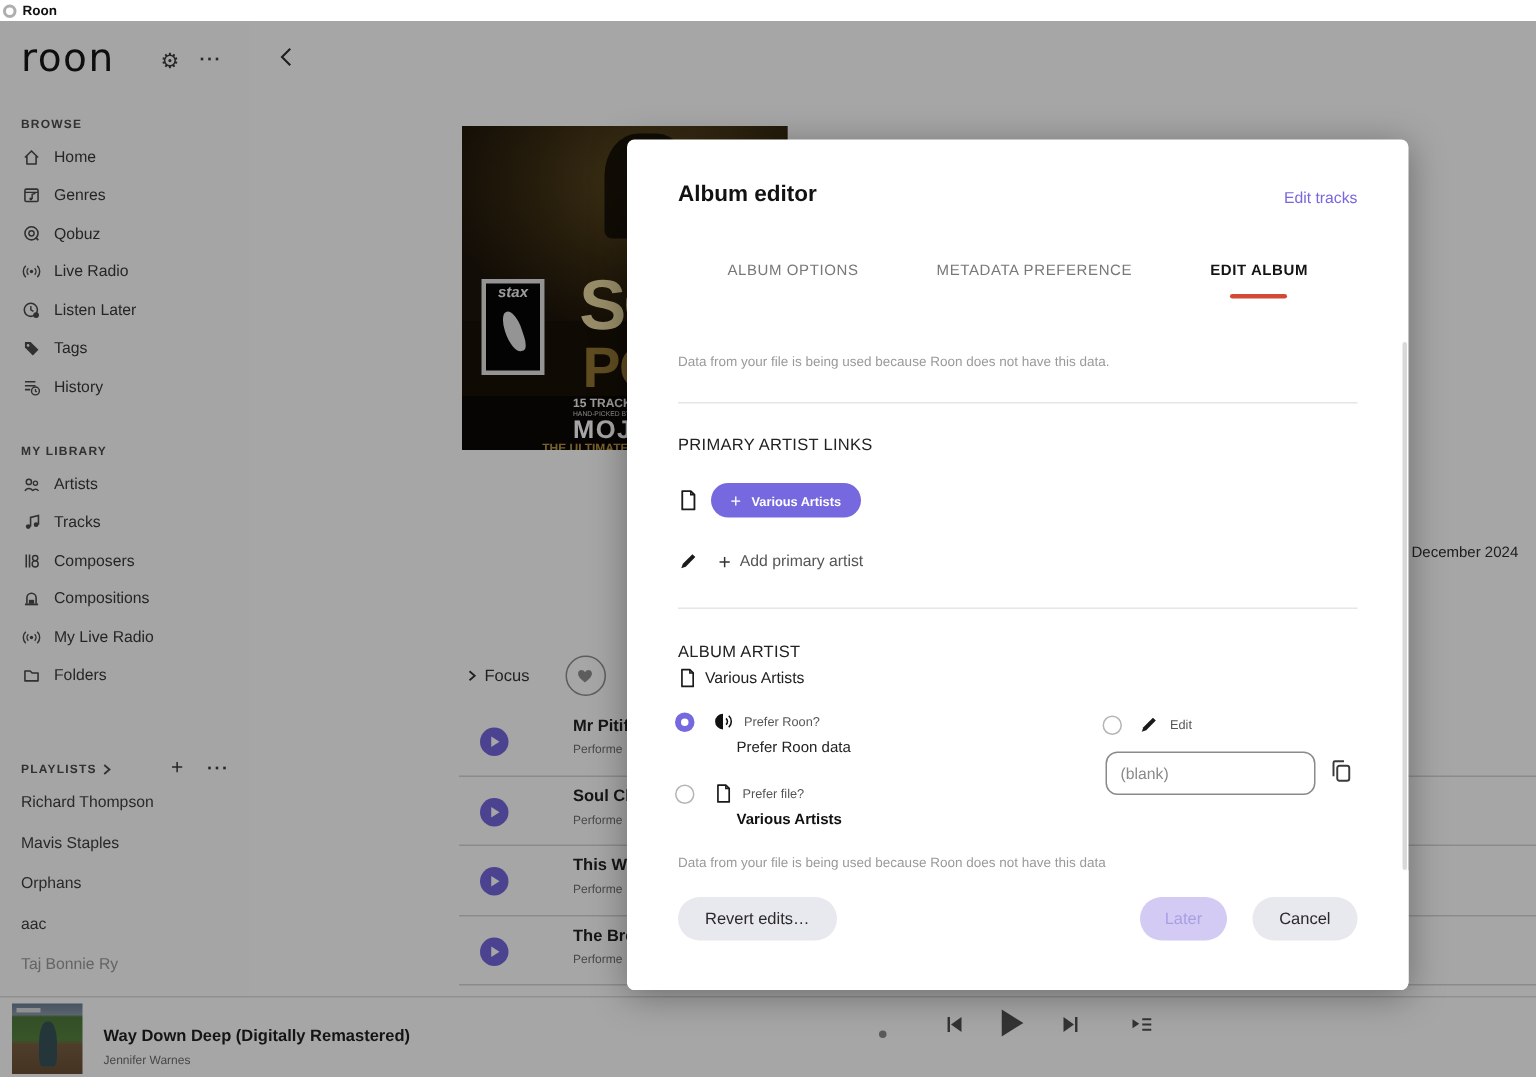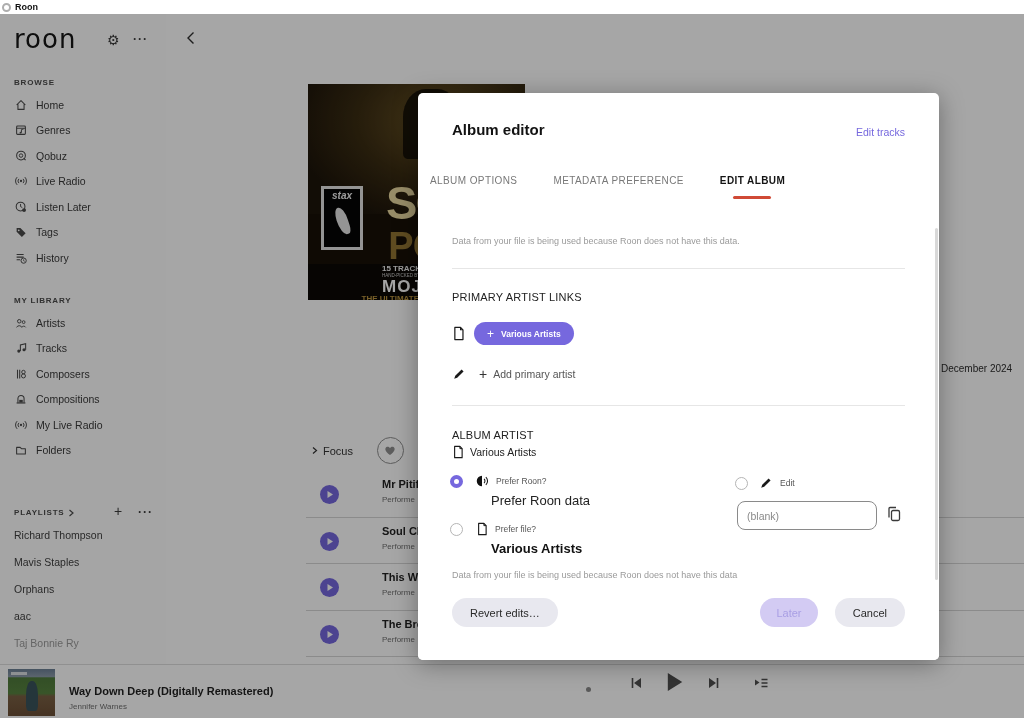--- a/index.html
+++ b/index.html
@@ -88,21 +88,21 @@
   .pc-prev { left:628px; top:10px; width:16px; height:16px; }
   .pc-play { left:663px; top:6px; width:22px; height:22px; }
   .pc-next { left:706px; top:10px; width:16px; height:16px; }
   .pc-queue { left:753px; top:11px; width:16px; height:14px; }
 
   
   .dim { position:absolute; left:0; top:14px; width:1024px; height:704px; background:rgba(0,0,0,0.35); z-index:5; }
   .modal { position:absolute; left:418px; top:93px; width:521px; height:567px; background:#fff; border-radius:5px; box-shadow:0 4px 24px rgba(0,0,0,.35); z-index:10; }
   .m-title { position:absolute; left:34px; top:28px; font-size:15px; font-weight:700; color:#121212; }
   .m-edittracks { position:absolute; right:34px; top:33px; font-size:10.5px; color:#7668de; cursor:pointer; }
-  .m-tabs { position:absolute; left:12px; top:82px; width:100%; display:flex; gap:36px; }
+  .m-tabs { position:absolute; left:0; top:82px; width:100%; display:flex; justify-content:center; gap:52px; }
   .m-tab { font-size:10px; letter-spacing:.4px; color:#787878; text-align:center; cursor:pointer; }
   .m-tab.active { color:#141414; font-weight:700; }
   .m-underline { width:38px; height:3px; background:#d04a36; border-radius:2px; margin:10px auto 0; }
   .m-note { position:absolute; left:34px; top:143px; font-size:9px; color:#9a9a9a; }
   .m-hr { position:absolute; left:34px; width:453px; border-top:1px solid #e6e6e6; }
   .m-h2 { position:absolute; left:34px; font-size:11px; font-weight:400; letter-spacing:.2px; color:#222; }
   .fileicon { width:13px; height:15px; }
   .chiprow { position:absolute; left:34px; top:229px; display:flex; align-items:center; }
   .chip { margin-left:9px; height:23px; padding:0 13px; border-radius:12px; background:#7668de; color:#fff; display:flex; align-items:center; cursor:pointer; }
   .chip .plus { font-size:12px; margin-right:7px; font-weight:400; }
@@ -111,21 +111,21 @@
   .pencil { width:14px; height:14px; }
   .addrow .plus2 { margin-left:13px; font-size:14px; color:#333; font-weight:400; }
   .addrow .alabel { margin-left:6px; font-size:10.5px; color:#555; }
   .currow { position:absolute; left:34px; top:352px; display:flex; align-items:center; }
   .currow span { margin-left:6px; font-size:10.5px; color:#222; }
   .radio { width:13px; height:13px; border-radius:50%; background:#fff; }
   .radio.sel { border:4px solid #7668de; }
   .radio.unsel { border:1.3px solid #b5b5b5; }
   .optrow { position:absolute; display:flex; align-items:center; }
   .optlabel { font-size:8.5px; color:#555; margin-left:7px; }
-  .optvalue { position:absolute; left:73px; font-size:13px; color:#222; }
+  .optvalue { position:absolute; left:73px; font-size:10px; color:#222; }
   .optvalue.bold { font-weight:700; color:#111; }
   .m-input { position:absolute; left:319px; top:408px; width:140px; height:29px; border:1.3px solid #8a8a8a; border-radius:8px; font-size:10.5px; color:#333; padding:0 9px; outline:none; font-family:"Liberation Sans", sans-serif; }
   .m-input::placeholder { color:#8a8a8a; }
   .copybtn { position:absolute; left:468px; top:413px; width:16px; height:17px; cursor:pointer; }
   .m-clip { position:absolute; left:34px; top:477px; width:420px; font-size:9px; color:#9a9a9a; white-space:nowrap; overflow:hidden; }
   .m-scroll { position:absolute; right:1px; top:135px; width:3px; height:352px; background:#d9d9d9; border-radius:2px; }
   .m-footer { position:absolute; left:0; bottom:0; width:100%; height:80px; background:#fff; border-radius:0 0 5px 5px; }
   .btn { height:29px; border:none; border-radius:14.5px; font-size:11px; font-family:"Liberation Sans", sans-serif; cursor:pointer; }
   .btn-gray { background:#e8e8ef; color:#2a2a2a; }
   .btn-save { background:#d3cbf3; color:#a99fe4; width:58px; cursor:default; }

